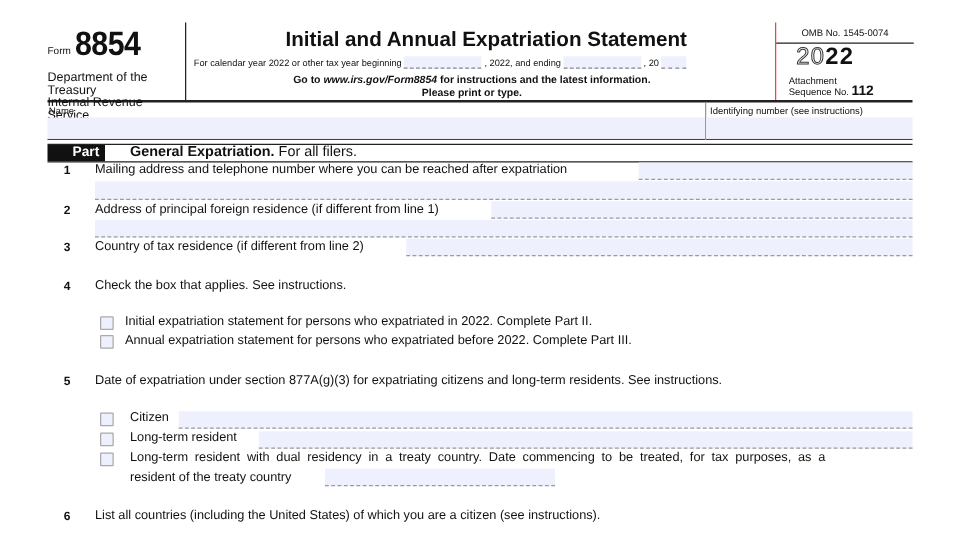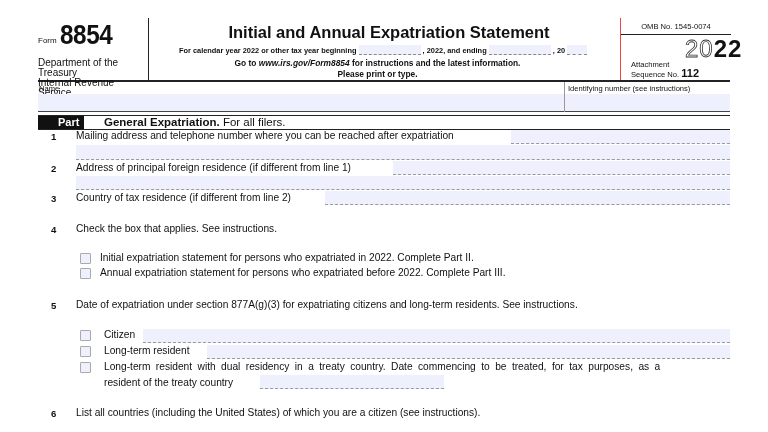--- a/index.html
+++ b/index.html
@@ -10,28 +10,28 @@
   .dash { border-bottom: 1px dashed #9a9a9a; }
 
   
   #header { left: 38px; top: 18px; width: 692px; height: 64px; border-bottom: 2px solid #222; }
   #form-col { left: 0; top: 0; width: 111px; height: 62px; border-right: 1px solid #222; }
   #form-word { left: 0; top: 18px; font-size: 8px; }
   #form-num { left: 22px; top: 2px; font-size: 27px; font-weight: bold; letter-spacing: -0.5px; transform: scaleX(0.9); transform-origin: left; }
   #dept { left: 0; top: 40px; font-size: 10px; line-height: 10px; }
 
   #title { left: 170px; top: 5px; width: 400px; text-align: center; font-size: 16.5px; font-weight: bold; transform: translateX(-19px); }
-  #cal-line { left: 117px; top: 27px; font-size: 7.4px; font-weight: bold; white-space: nowrap; margin-left: 24px; }
+  #cal-line { left: 117px; top: 27px; font-size: 7.4px; font-weight: normal; white-space: nowrap; }
   .inline-field { display: inline-block; height: 10px; vertical-align: -2px; border-bottom: 1px dashed #888; background: #eef0fd; }
   #goto { left: 117px; top: 40px; width: 445px; text-align: center; font-size: 8.4px; font-weight: bold; }
   #print { left: 117px; top: 51px; width: 445px; text-align: center; font-size: 8.4px; font-weight: bold; }
 
   #omb-col { left: 582px; top: 0; width: 110px; height: 62px; border-left: 1px solid #ef4444; }
   #omb { left: 0; top: 4px; width: 110px; text-align: center; font-size: 7.6px; border-bottom: 1px solid #222; padding-bottom: 3px; }
-  #year { left: 16px; top: 17px; font-size: 24px; font-weight: bold; letter-spacing: 1px; margin-left: 48px; }
+  #year { left: 16px; top: 17px; font-size: 19px; font-weight: bold; letter-spacing: 1px; }
   #year .outline { color: #fff; -webkit-text-stroke: 0.8px #333; font-weight: normal; }
   #attach { left: 10px; top: 42px; font-size: 7.6px; line-height: 9px; }
   #seq-num { font-size: 11px; font-weight: bold; }
 
   
   #name-row { left: 38px; top: 82px; width: 692px; height: 30px; border-bottom: 1px solid #444; }
   #name-label { left: 1px; top: 2px; font-size: 7.6px; }
   #name-field { left: 0; top: 12px; width: 526px; height: 17px; }
   #id-sep { left: 526px; top: 0; width: 0; height: 30px; border-left: 1px solid #999; }
   #id-label { left: 530px; top: 2px; font-size: 7.6px; }

